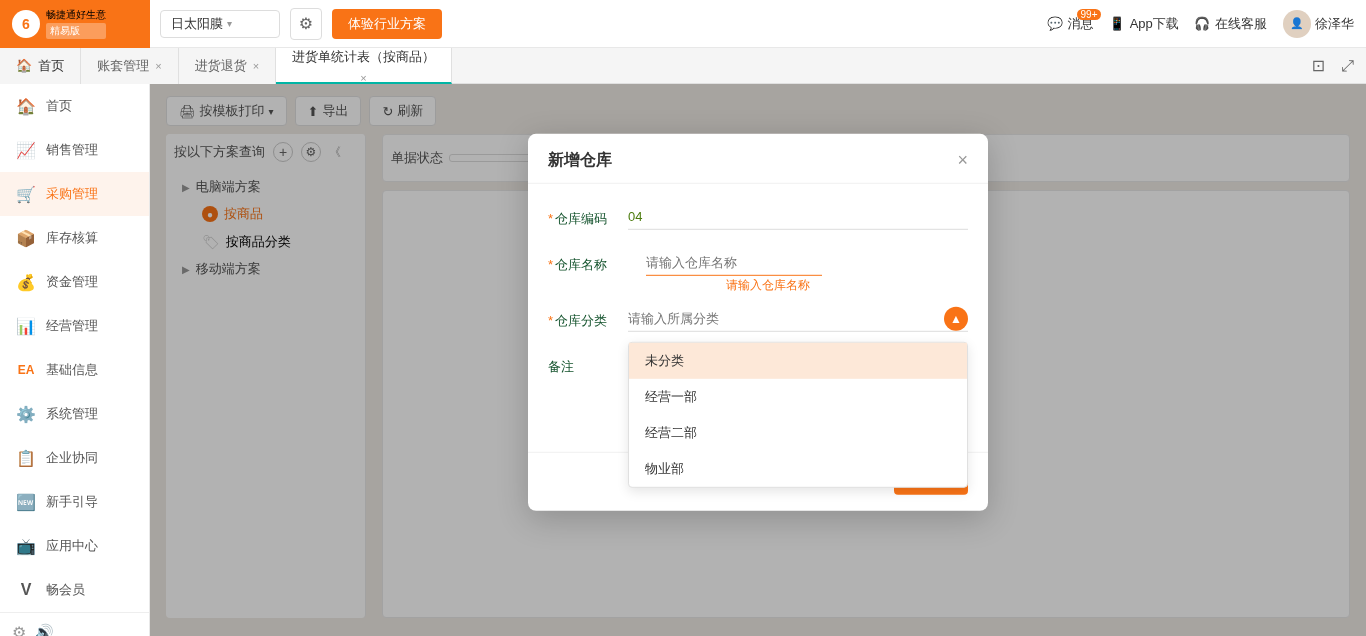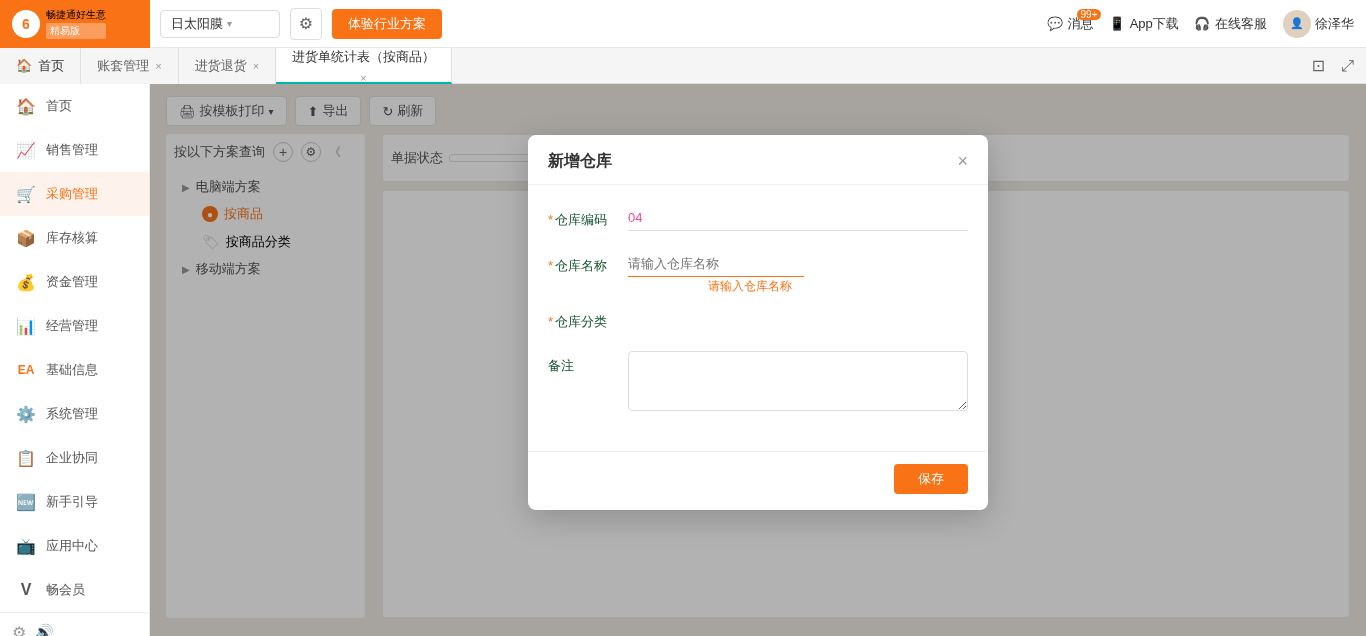--- a/index.html
+++ b/index.html
@@ -193,21 +193,21 @@
     }
     .form-label {
       width: 80px; font-size: 13px; color: #14532d;
       padding-top: 6px; flex-shrink: 0;
     }
     .form-label.required::before {
       content: '*'; color: #f97316; margin-right: 2px;
     }
     .form-control {
       flex: 1; border: none; border-bottom: 1px solid #ddd;
-      padding: 5px 0; font-size: 13px; color: #ec4899; outline: none;
+      padding: 5px 0; font-size: 13px; color: #4d7c0f; outline: none;
     }
     .form-control.error { border-bottom-color: #f97316; }
     .error-tip {
       color: #f97316; font-size: 12px; margin-top: 2px;
       position: absolute; bottom: -18px; left: 80px;
     }
     .form-control-wrap { flex: 1; position: relative; }
     .dropdown-wrap {
       flex: 1; position: relative;
     }
@@ -490,30 +490,40 @@
         <span class="modal-title">新增仓库</span>
         <span class="modal-close">×</span>
       </div>
       <div class="modal-body">
 
         <div class="form-row">
           <span class="form-label required">仓库编码</span>
           <input class="form-control" type="text" value="04" style="">
         </div>
 
-        <div class="form-row" style="margin-bottom:30px;">
+        <div class="form-row" style="margin-bottom:30px;gap:18px;">
           <span class="form-label required">仓库名称</span>
           <div class="form-control-wrap">
             <input class="form-control error" type="text" placeholder="请输入仓库名称" style="">
             <div class="error-tip">请输入仓库名称</div>
           </div>
         </div>
 
         <div class="form-row" style="position:relative;">
           <span class="form-label required">仓库分类</span>
+          <div class="dropdown-wrap">
+            <input class="dropdown-input" type="text" placeholder="请输入所属分类" style="">
+            <div class="dropdown-arrow">▲</div>
+            <div class="dropdown-list">
+              <div class="dropdown-option selected">未分类</div>
+              <div class="dropdown-option">经营一部</div>
+              <div class="dropdown-option">经营二部</div>
+              <div class="dropdown-option">物业部</div>
+            </div>
+          </div>
         </div>
 
         <div class="form-row" style="margin-top:20px;align-items:flex-start;">
           <span class="form-label" style="padding-top:6px;">备注</span>
           <textarea class="textarea-control" style=""></textarea>
         </div>
       </div>
       <div class="modal-footer">
         <button class="btn-save">保存</button>
       </div>

